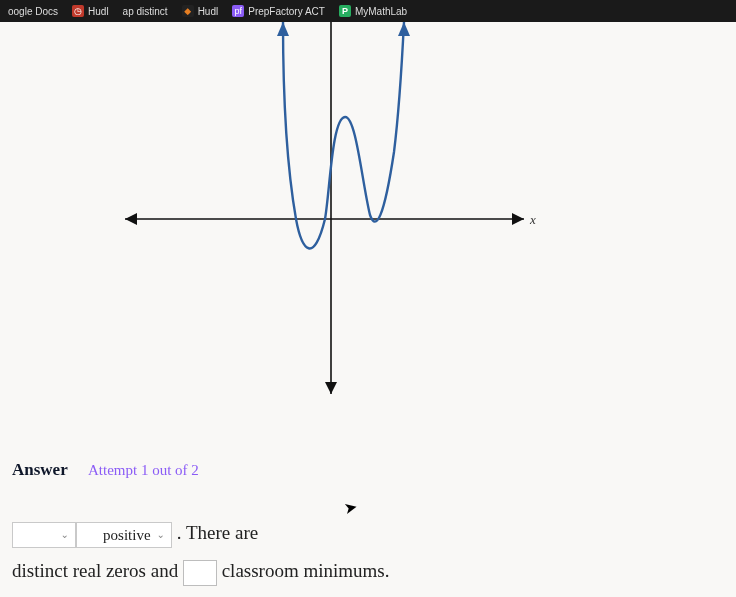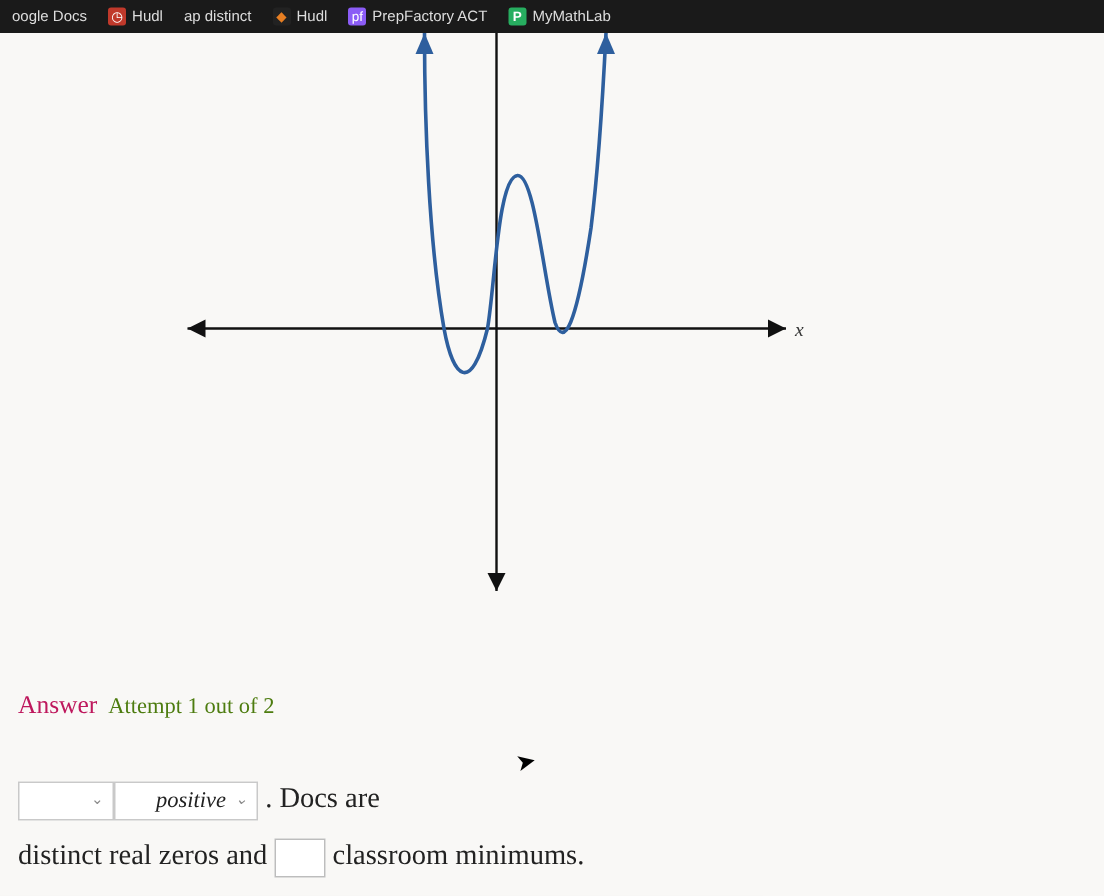--- a/index.html
+++ b/index.html
@@ -58,41 +58,41 @@
     position: absolute;
     left: 12px;
     top: 438px;
     right: 10px;
     color: #2b2b2b;
   }
   .answer-header {
     font-size: 17px;
     margin-bottom: 34px;
   }
-  .answer-label { font-weight: 400; color: #be185d; }
-  .attempt { color: #4d7c0f; font-size: 15px; margin-left: 3px; }
+  .answer-label { font-weight: 700; color: #0f172a; }
+  .attempt { color: #8b5cf6; font-size: 15px; margin-left: 16px; }
   .sentence {
     font-size: 19px;
     line-height: 2.0;
     color: #222;
   }
   .dropdown {
     display: inline-flex;
     align-items: center;
     justify-content: flex-end;
     border: 1px solid #c9c9c9;
     background: #fff;
     height: 26px;
     min-width: 64px;
     padding: 0 6px 0 8px;
     font-size: 15px;
     vertical-align: middle;
     gap: 6px;
   }
-  .dropdown.wide { min-width: 96px; font-style: italic; }
+  .dropdown.wide { min-width: 96px; }
   .chevron {
     font-size: 10px;
     color: #888;
   }
   .blank-input {
     display: inline-block;
     border: 1px solid #bdbdbd;
     background: #fff;
     width: 34px;
     height: 26px;
@@ -170,20 +170,20 @@
       <span class="answer-label">Answer</span>
       <span class="attempt">Attempt 1 out of 2</span>
     </div>
 
     <div class="sentence">
       <span class="dropdown">
           <span class="chevron">⌄</span>
         </span><span class="dropdown wide">
           <span>positive</span>
           <span class="chevron">⌄</span>
-        </span><span> . Docs are </span>
+        </span><span> . There are </span>
       <br>
       <span>distinct real zeros and </span><span class="blank-input"></span><span> classroom minimums.</span>
     </div>
   </div>
 
   <div class="cursor">➤</div>
 </div>
 
 </body></html>

